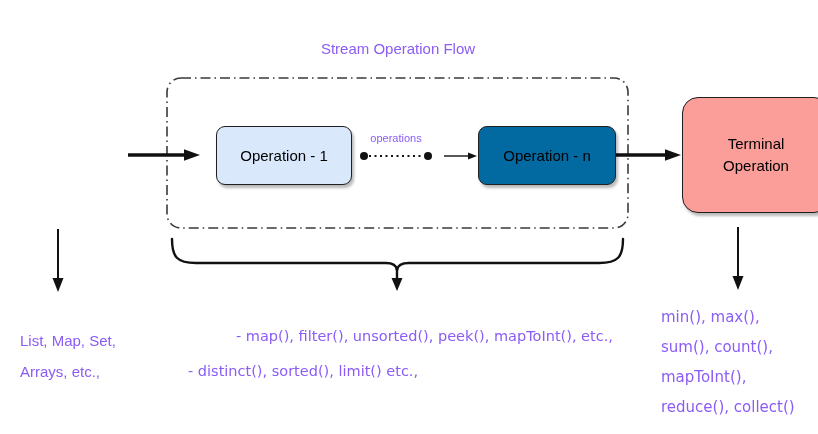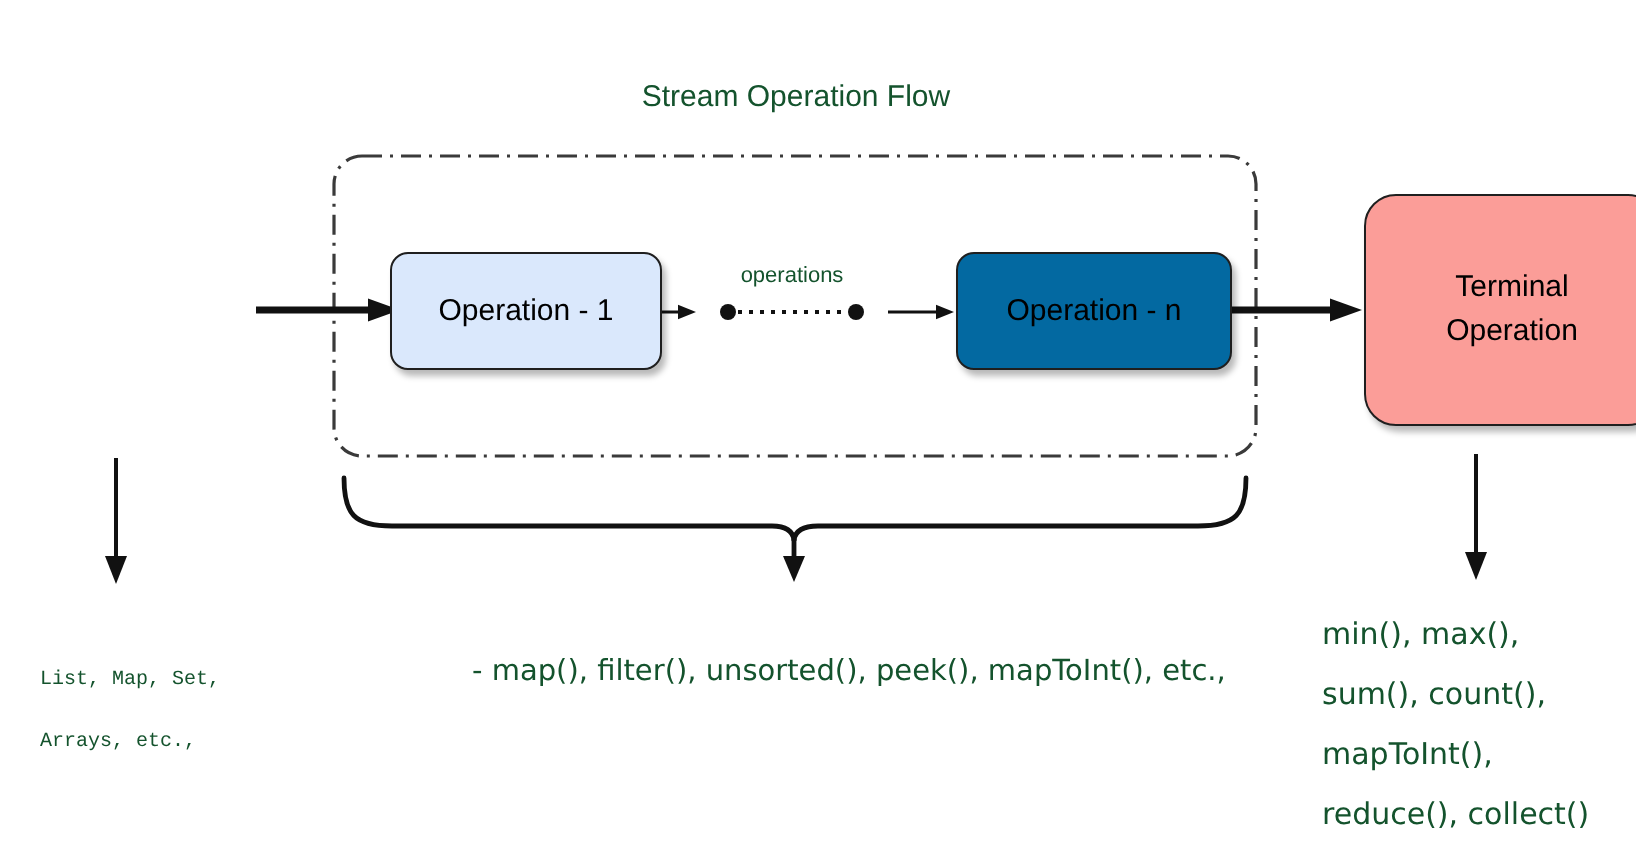--- a/index.html
+++ b/index.html
@@ -9,26 +9,26 @@
   }
   #diagram-svg{position:absolute;left:0;top:0;z-index:0;}
   .node{
     position:absolute;display:flex;align-items:center;justify-content:center;
     text-align:center;border:1.6px solid #1f1f1f;
     box-shadow:2px 3px 3px rgba(0,0,0,0.28);
     font-size:15px;line-height:1.45;color:#000;z-index:2;
   }
   .node-big{border-radius:16px;padding:0 14px;}
   .node-small{border-radius:9px;padding:0 8px;white-space:nowrap;}
-  .lbl{position:absolute;color:#14532d;z-index:2;}
+  .lbl{position:absolute;color:#8b5cf6;z-index:2;}
   .centered{text-align:center;}
   .title{font-size:15px;}
   .ops-label{font-size:11px;}
   .inter-label{font-size:12.5px;}
-  .code-text{font-family:Liberation Mono, monospace;font-size:10px;line-height:31px;}
+  .code-text{font-family:Liberation Sans, sans-serif;font-size:15px;line-height:31px;}
   .code-text-mid{font-family:"DejaVu Sans",sans-serif;font-size:14.5px;}
   .code-text-right{font-family:"DejaVu Sans",sans-serif;font-size:15px;line-height:30px;}
 </style>
 </head>
 <body>
 
 <div id="stage">
 
   <svg id="diagram-svg" width="818" height="434" viewBox="0 0 818 434">
 
@@ -74,36 +74,37 @@
       <path d="M172,239 C172,257 177,263 196,263 L386,263 Q396,263 397,270"></path>
       <path d="M623,239 C623,257 618,263 599,263 L409,263 Q398,263 397,270"></path>
       <line x1="397" y1="268" x2="397" y2="280"></line>
       <polygon points="397,291 391.5,278 402.5,278" fill="#111" stroke="none"></polygon>
     </g>
   </svg>
 
   <div class="lbl title centered" style="left:198px;top:40px;width:400px;">Stream Operation Flow</div>
 
 
-  <div class="node node-small" style="left: 195px; top: 126px; width: 118px; height: 57px; background: rgb(218, 232, 252);">Operation - 1</div>
+  <div class="node node-small" style="left: 216px; top: 126px; width: 118px; height: 57px; background: rgb(218, 232, 252);">Operation - 1</div>
 
   <div class="node node-small" style="left: 478px; top: 126px; width: 120px; height: 57px; background: #0369a1;">Operation - n</div>
 
   <div class="node node-big" style="left: 682px; top: 97px; width: 118px; height: 114px; background: rgb(251, 157, 152);">Terminal Operation</div>
 
   <div class="lbl ops-label centered" style="left:346px;top:132px;width:100px;">operations</div>
 
 
   <div class="lbl code-text" style="left:20px;top:325px;">
     <div>List, Map, Set,</div>
     <div>Arrays, etc.,</div>
   </div>
 
   <div class="lbl code-text-mid" style="left:188px;top:328px;">
     <div style="margin-bottom:19px;margin-left:48px;">- map(), filter(), unsorted(), peek(), mapToInt(), etc.,</div>
+    <div>- distinct(), sorted(), limit() etc.,</div>
   </div>
 
   <div class="lbl code-text-right" style="left:661px;top:302px;">
     <div>min(), max(),</div>
     <div>sum(), count(),</div>
     <div>mapToInt(),</div>
     <div>reduce(), collect()</div>
   </div>
 
 </div>

